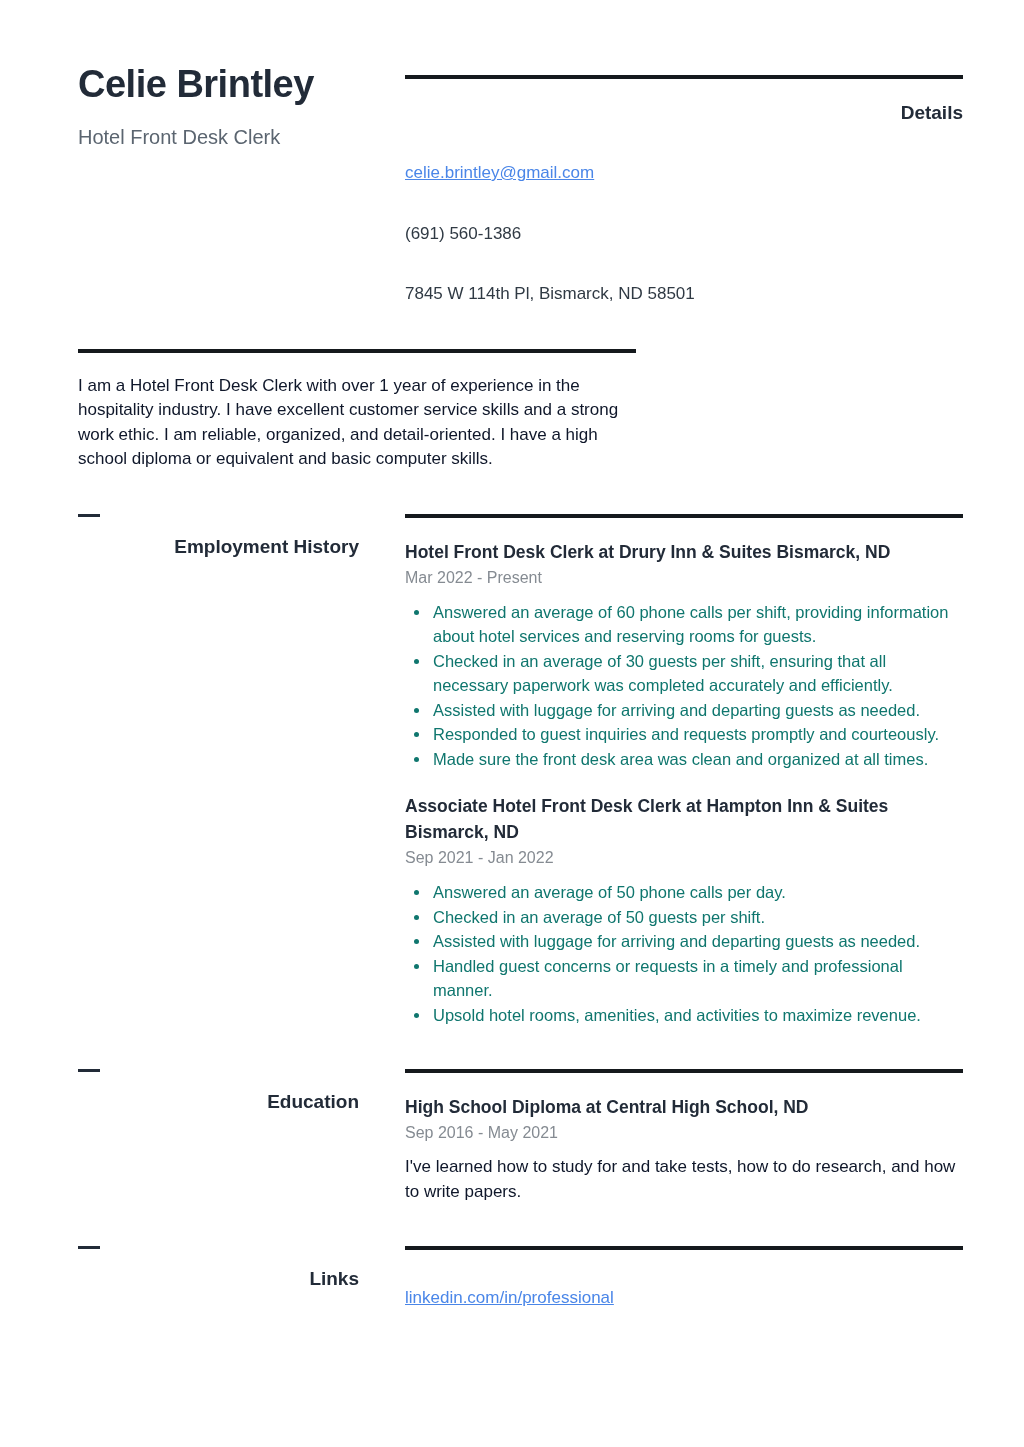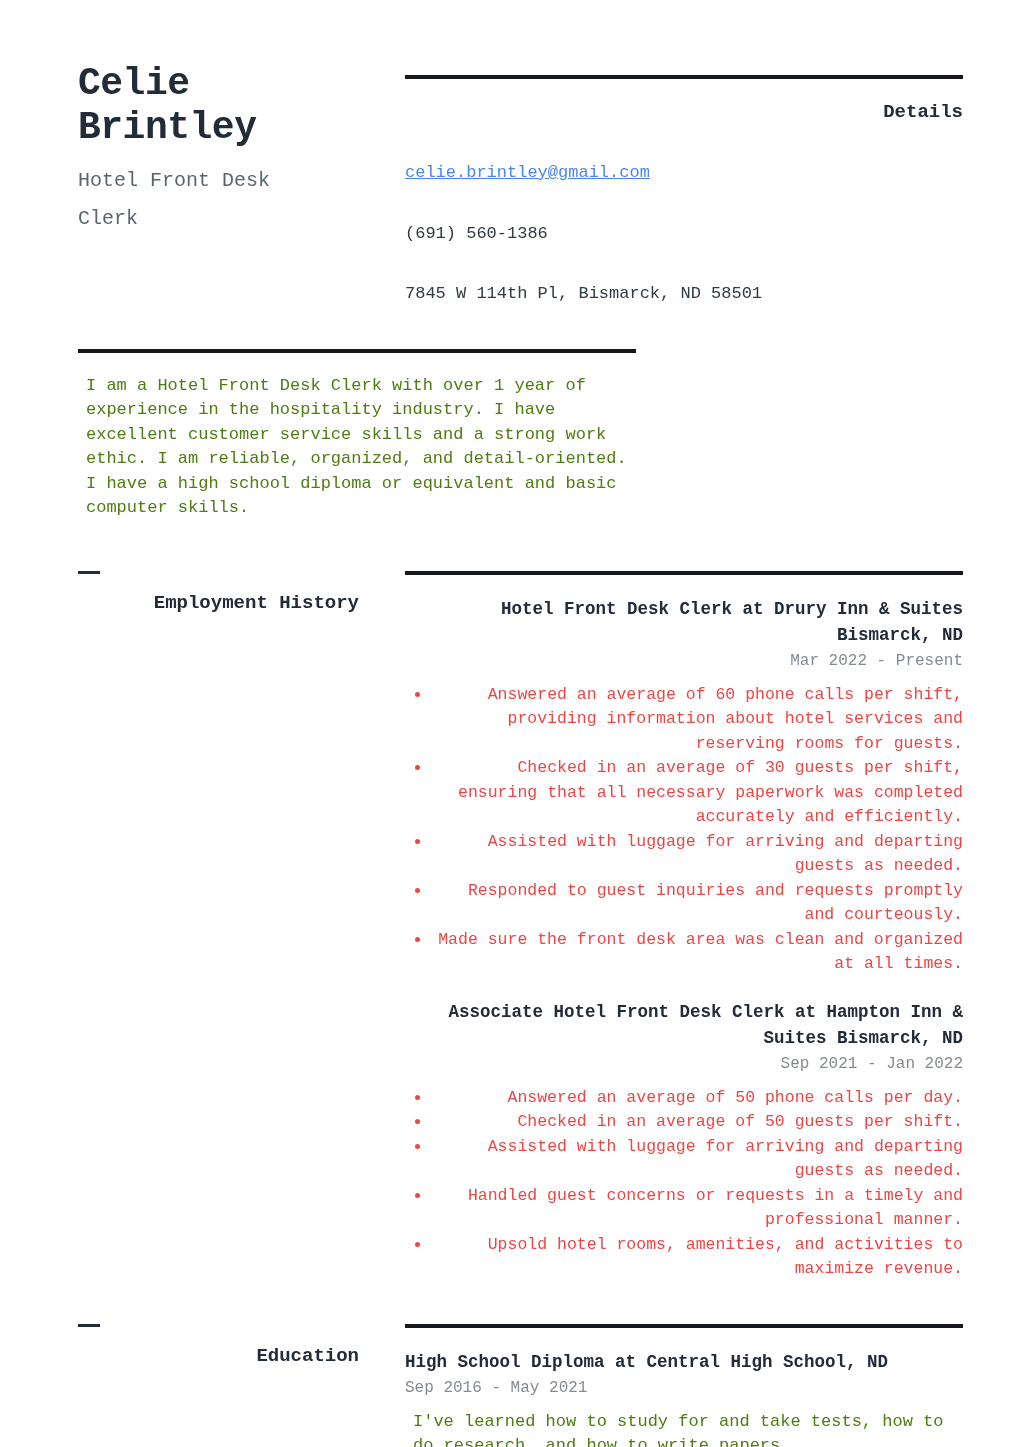--- a/index.html
+++ b/index.html
@@ -1,21 +1,21 @@
 <!DOCTYPE html>
 <html><head>
 <meta charset="utf-8">
 <style>
   html, body { margin: 0; padding: 0; background: #ffffff; }
   .page {
     width: 1024px;
     height: 1447px;
     box-sizing: border-box;
     background: #ffffff;
-    font-family: Liberation Mono, monospace;
+    font-family: Liberation Sans, sans-serif;
     color: #303a44;
     padding: 62px 61px 0 78px;
     overflow: hidden;
     border-radius: 31px;
   }
   .row { display: flex; }
   .left  { flex: 0 0 327px; width: 327px; box-sizing: border-box; padding-right: 46px; }
   .right { flex: 0 0 558px; width: 558px; box-sizing: border-box; }
 
   .section { margin-top: 42px; }
@@ -68,28 +68,28 @@
     color: #303a44;
     margin-top: 36px;
   }
   a.link {
     color: #4a86e8;
     text-decoration: underline;
     cursor: pointer;
   }
 
   .body-text {
-    margin: 8px;
+    margin: 0;
     font-size: 17px;
     line-height: 24.5px;
-    color: #4d7c0f;
-  }
-
-  
-  .job { margin-bottom: 22px; text-align: right; }
+    color: #0f172a;
+  }
+
+  
+  .job { margin-bottom: 22px; }
   .job:last-child, .edu-item:last-child { margin-bottom: 0; }
   .item-title {
     margin: 0;
     font-size: 17.5px;
     line-height: 26px;
     font-weight: 700;
     color: #222b38;
   }
   .item-dates {
     font-size: 16px;
@@ -98,21 +98,21 @@
     margin: 2px 0 11px 0;
   }
   ul.bullets {
     margin: 0;
     padding: 0 0 0 26px;
     list-style: disc;
   }
   ul.bullets li {
     font-size: 16.5px;
     line-height: 24.5px;
-    color: #ef4444;
+    color: #0f766e;
     padding-left: 2px;
   }
 </style>
 </head>
 <body>
 
 <div class="page">
 
   <header class="row">
     <div class="left">

